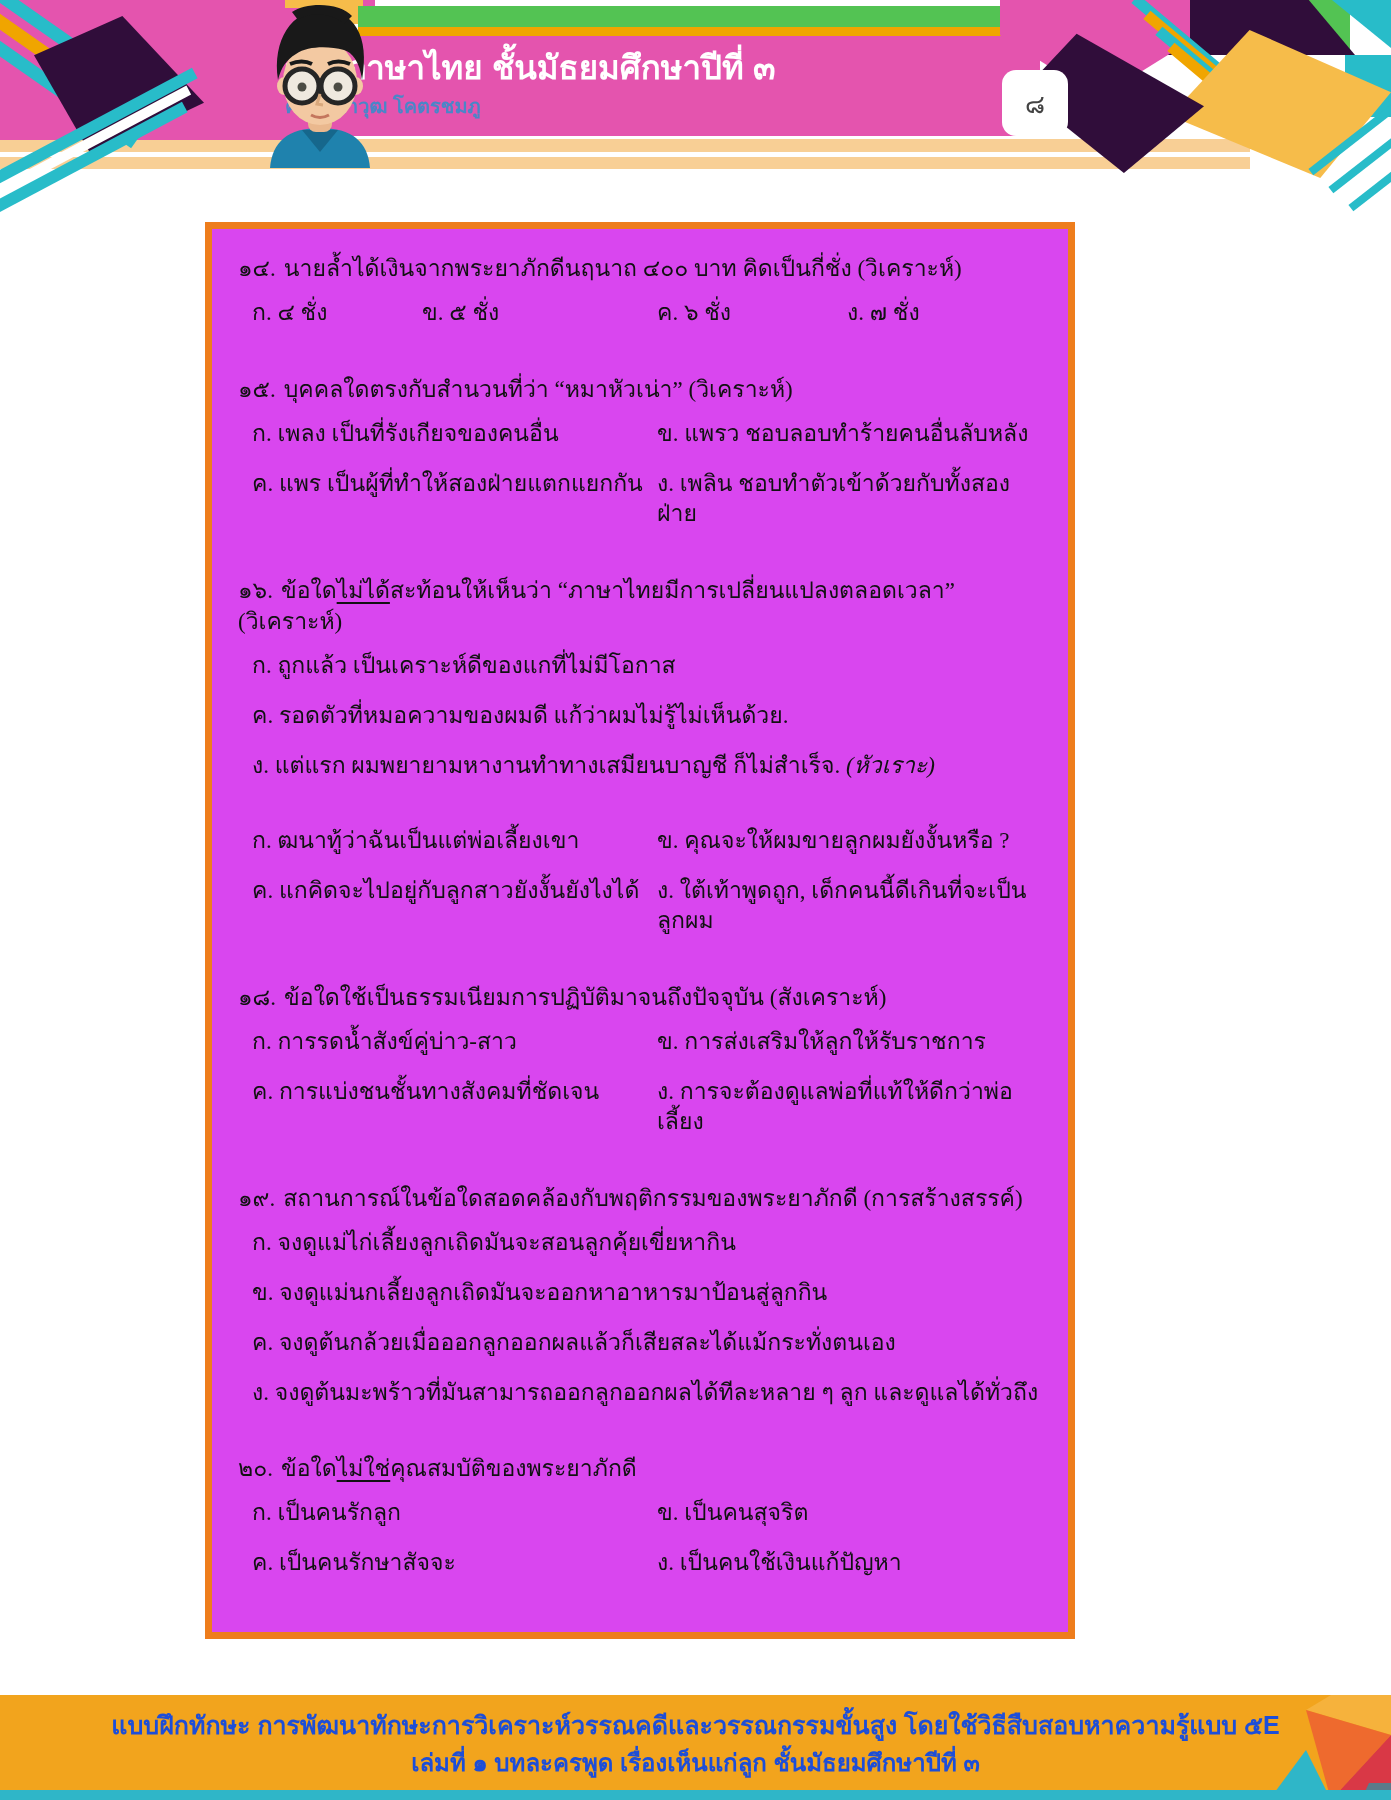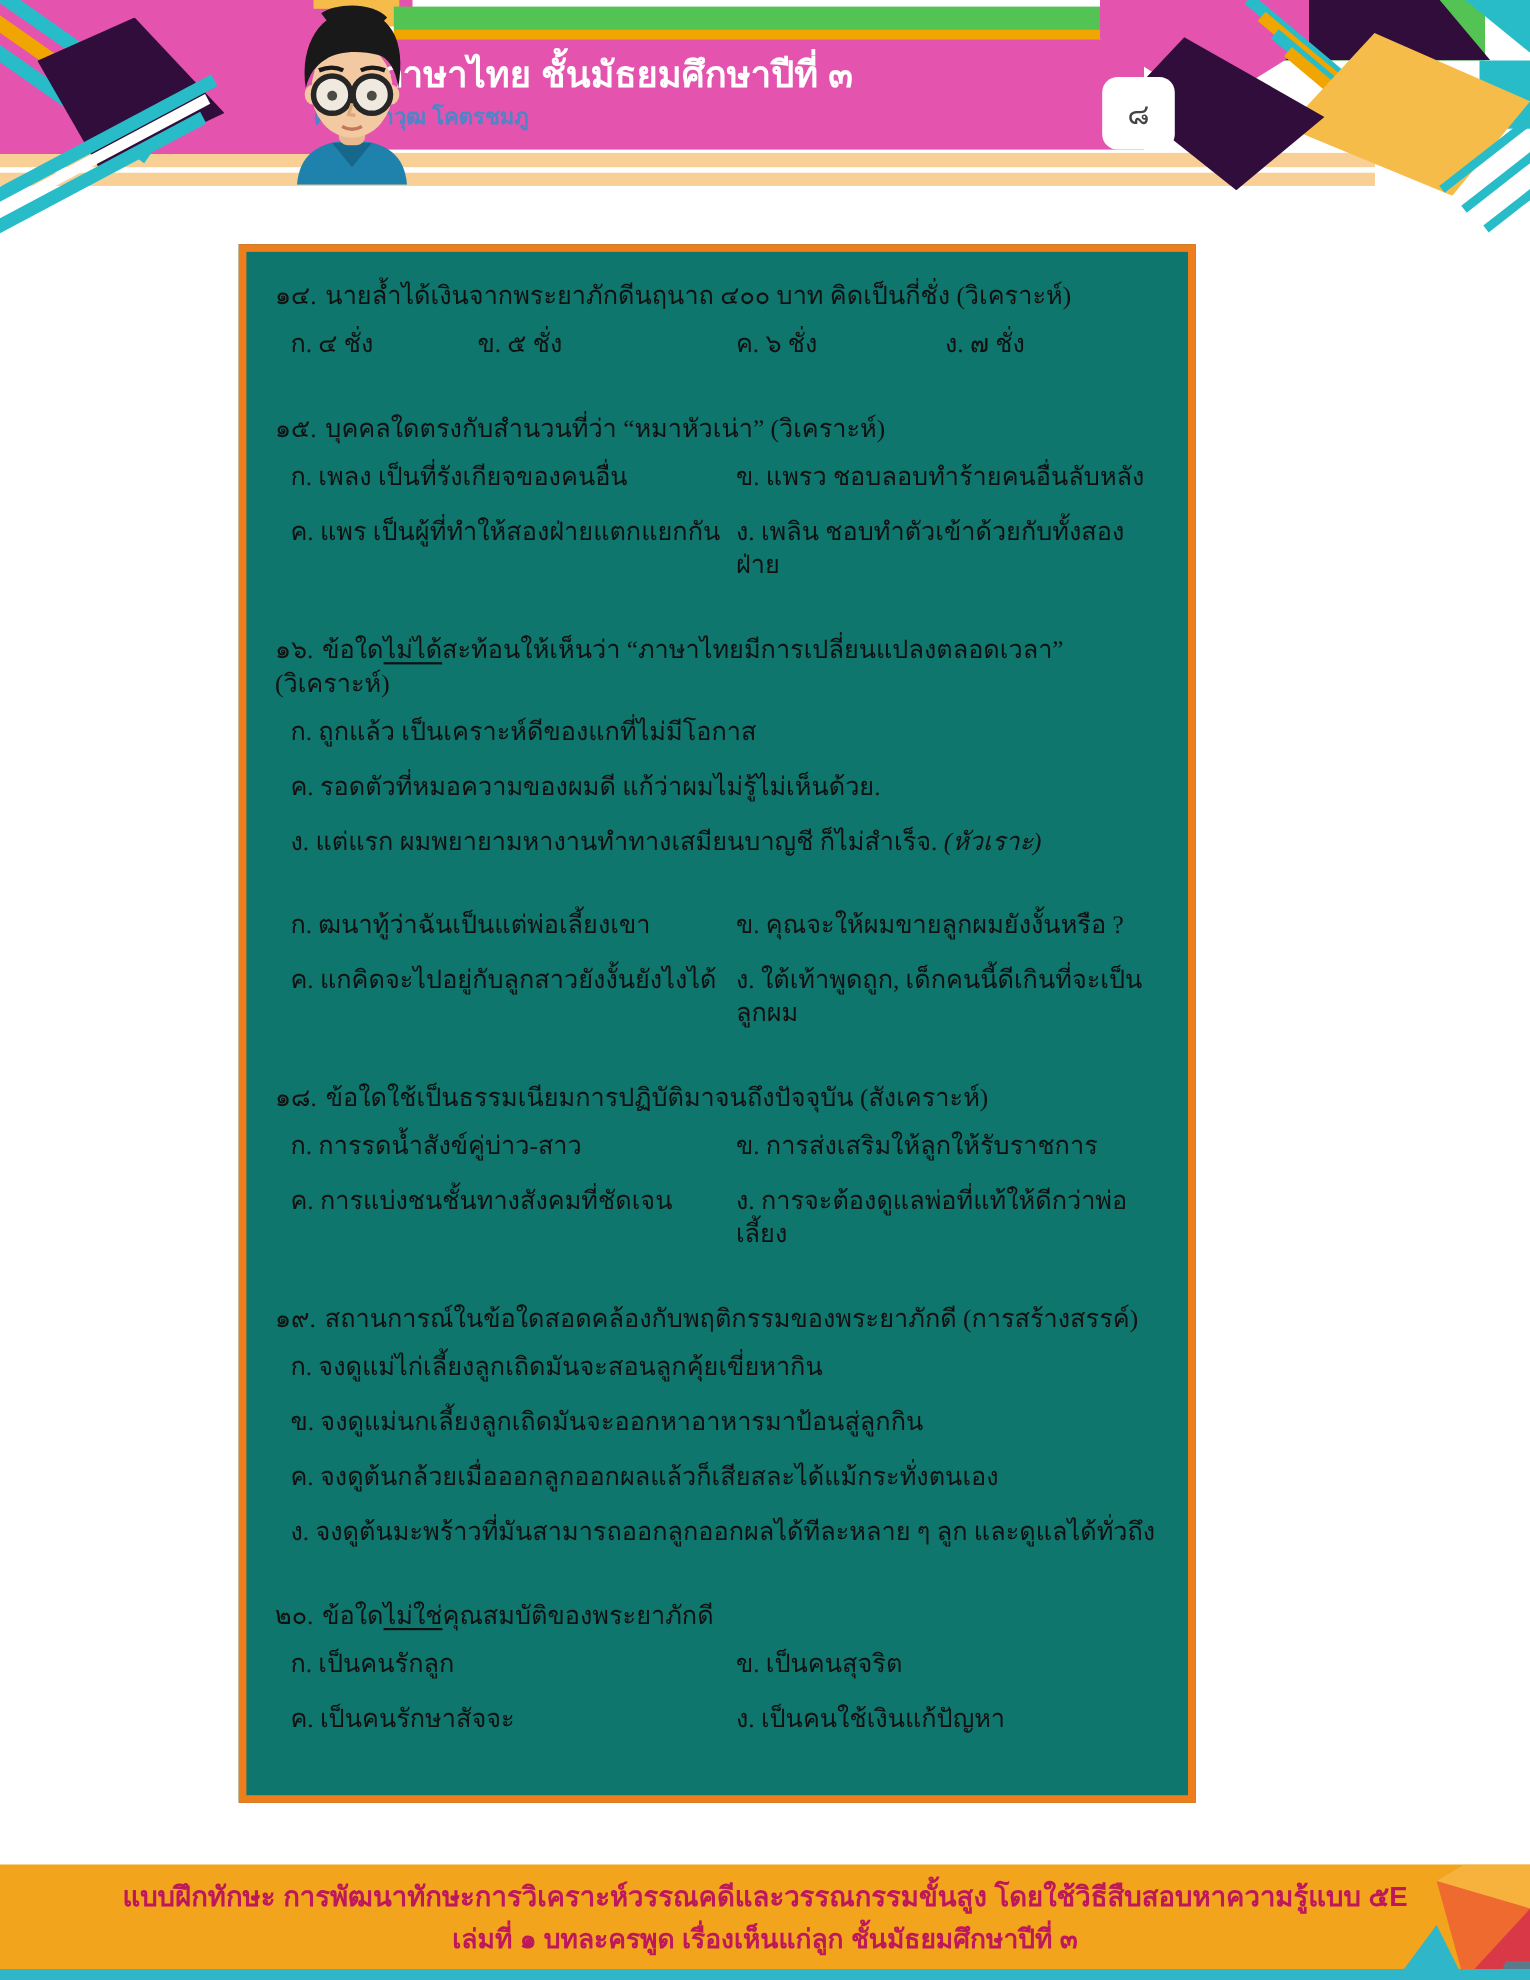--- a/index.html
+++ b/index.html
@@ -17,38 +17,38 @@
     display:flex;flex-direction:column;justify-content:center;}
   #banner .title{font-family:"Liberation Sans","DejaVu Sans",sans-serif;font-weight:bold;
     color:#ffffff;font-size:33px;line-height:1.1;}
   #banner .subtitle{font-family:"Liberation Sans","DejaVu Sans",sans-serif;font-weight:bold;
     color:#4a86c8;font-size:20px;margin-top:4px;}
   #page-badge{left:1002px;top:70px;width:66px;height:66px;background:#ffffff;border-radius:14px;
     display:flex;align-items:center;justify-content:center;font-size:26px;color:#444;z-index:9;}
   #avatar{left:248px;top:2px;width:144px;height:166px;z-index:8;}
   
   #content-box{position:absolute;left:205px;top:222px;width:870px;box-sizing:border-box;
-    border:7px solid #ee7d1c;background:#0f766e;padding:24px 26px 8px 26px;min-height:1308px;margin-left:12px;}
+    border:7px solid #ee7d1c;background:#d946ef;padding:24px 26px 8px 26px;min-height:1308px;}
   .question{margin-bottom:46px;font-size:23px;}
   .q-head{margin-bottom:14px;line-height:1.35;}
   .q-num{margin-right:8px;}
   .q-underline{text-decoration:underline;text-decoration-thickness:2px;text-underline-offset:4px;}
   .opts{padding-left:14px;}
   .opts.row4{display:grid;grid-template-columns:170px 235px 190px 1fr;}
   .opts.grid2{display:grid;grid-template-columns:405px 1fr;row-gap:20px;}
   .opts.stack .opt{margin-bottom:20px;}
   .opts.stack .opt:last-child{margin-bottom:0;}
   .opt{line-height:1.3;}
   .opt em{font-style:italic;}
   
   #footer{position:absolute;left:0;top:1695px;width:1391px;height:105px;}
   #footer .band{position:absolute;left:0;top:0;width:1391px;height:100px;background:#f2a41d;}
   #footer .bottom-strip{position:absolute;left:0;top:95px;width:1391px;height:10px;background:#2fb6c8;}
   #footer .ftext{position:absolute;left:0;top:0;width:1391px;height:100px;display:flex;
-    flex-direction:column;align-items:center;justify-content:center;color:#be185d;
+    flex-direction:column;align-items:center;justify-content:center;color:#1d4ed8;
     font-family:"Liberation Sans","DejaVu Sans",sans-serif;font-weight:bold;}
   #footer .l1{font-size:25px;line-height:1.4;}
   #footer .l2{font-size:24px;}
   #footer-shapes{position:absolute;right:0;top:0;width:180px;height:105px;}
 </style>
 </head>
 <body>
 
 <div id="header">
 

